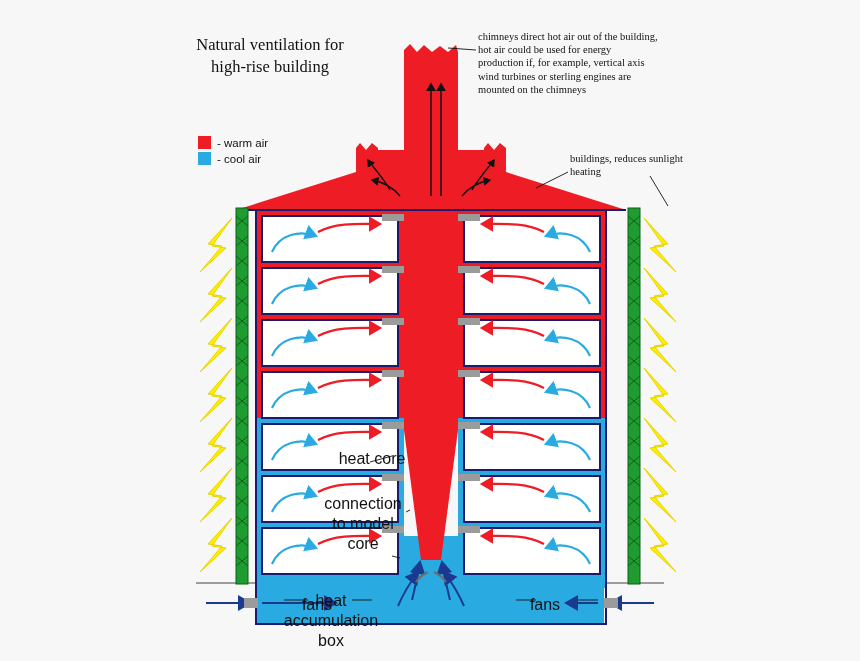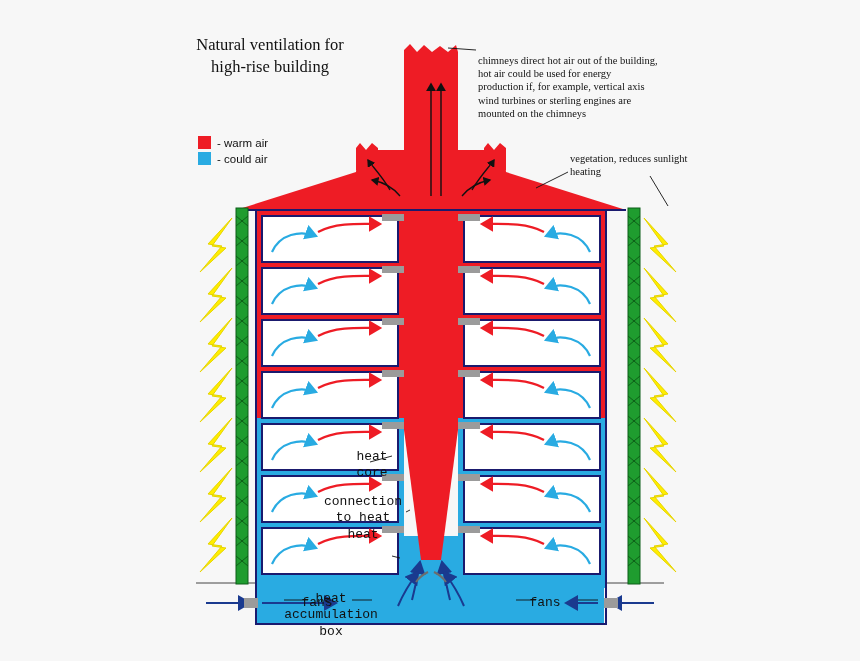--- a/index.html
+++ b/index.html
@@ -25,29 +25,29 @@
   .legend-row{display:flex;align-items:center;margin-bottom:3px;}
   .legend-swatch{width:13px;height:13px;margin-right:6px;}
   .legend-label{font-size:11.5px;color:#111;font-family:Liberation Sans, sans-serif;}
   .ann{
     position:absolute;
     font-size:10.5px;
     line-height:1.26;
     color:#111;
     font-family:"Liberation Serif", serif;
   }
-  .ann-chimney{left:478px;top:54px;width:180px;}
+  .ann-chimney{left:478px;top:30px;width:180px;}
   .ann-veg{left:570px;top:152px;width:120px;}
   .inlbl{
     position:absolute;
-    font-size:13px;
+    font-size:16px;
     line-height:1.25;
     color:#111;
     text-align:center;
-    font-family:Liberation Mono, monospace;
+    font-family:Liberation Sans, sans-serif;
   }
   .lbl-heatcore{left:337px;top:449px;width:70px;}
   .lbl-conn{left:320px;top:494px;width:86px;}
   .lbl-accum{left:276px;top:543px;width:110px;margin-top:48px;}
   .lbl-fans-l{left:292px;top:595px;width:50px;}
   .lbl-fans-r{left:520px;top:595px;width:50px;}
 </style>
 </head>
 <body>
 
@@ -349,26 +349,26 @@
     <div>high-rise building</div>
   </div>
 
   <div class="legend">
     <div class="legend-row">
       <span class="legend-swatch" style="background:#ee1c25"></span>
       <span class="legend-label">- warm air</span>
     </div>
     <div class="legend-row">
       <span class="legend-swatch" style="background:#29abe2"></span>
-      <span class="legend-label">- could air</span>
+      <span class="legend-label">- cool air</span>
     </div>
   </div>
 
   <div class="ann ann-chimney">chimneys direct hot air out of the building, hot air could be used for energy production if, for example, vertical axis wind turbines or sterling engines are mounted on the chimneys</div>
-  <div class="ann ann-veg">vegetation, reduces sunlight heating</div>
+  <div class="ann ann-veg">buildings, reduces sunlight heating</div>
 
   <div class="inlbl lbl-heatcore">heat core</div>
-  <div class="inlbl lbl-conn">connection to heat heat</div>
+  <div class="inlbl lbl-conn">connection to model core</div>
   <div class="inlbl lbl-accum">heat accumulation box</div>
   <div class="inlbl lbl-fans-l">fans</div>
   <div class="inlbl lbl-fans-r">fans</div>
 
 </div>
 
 </body></html>

